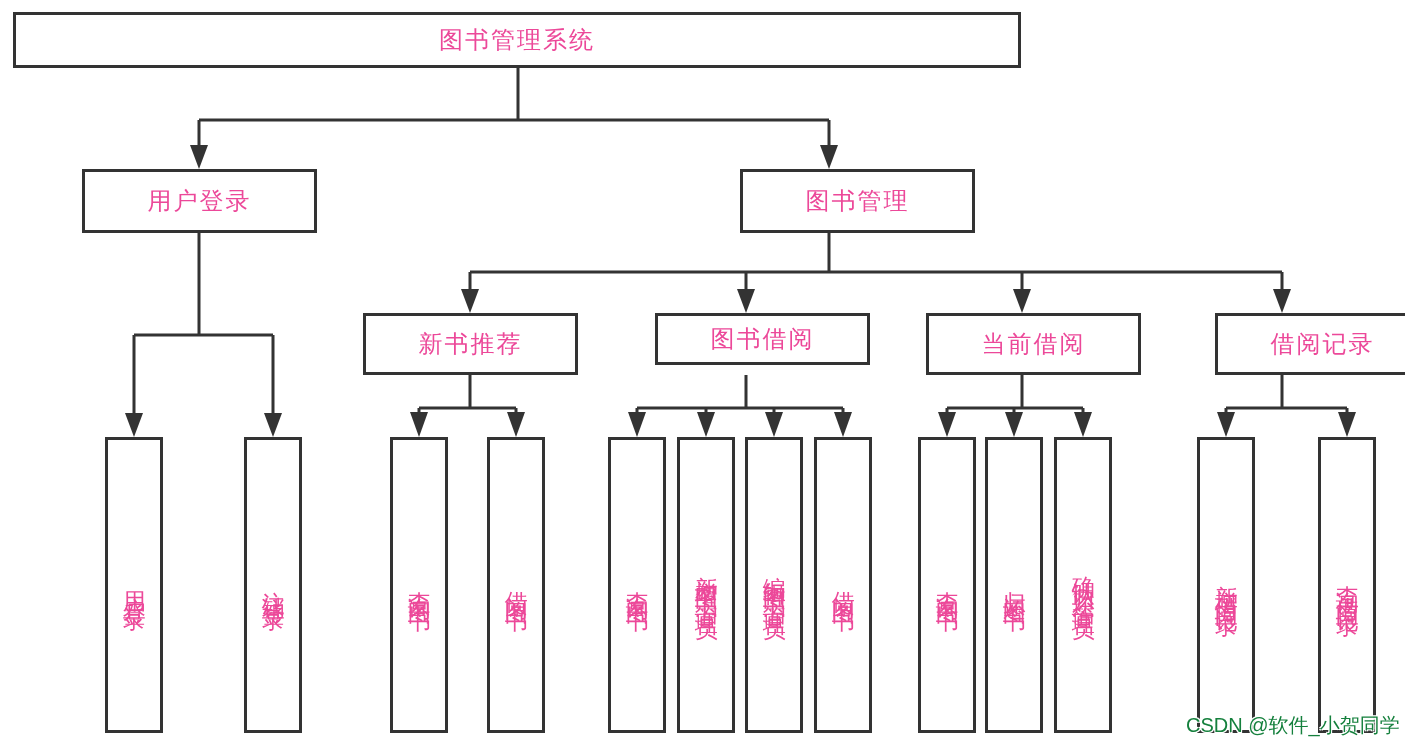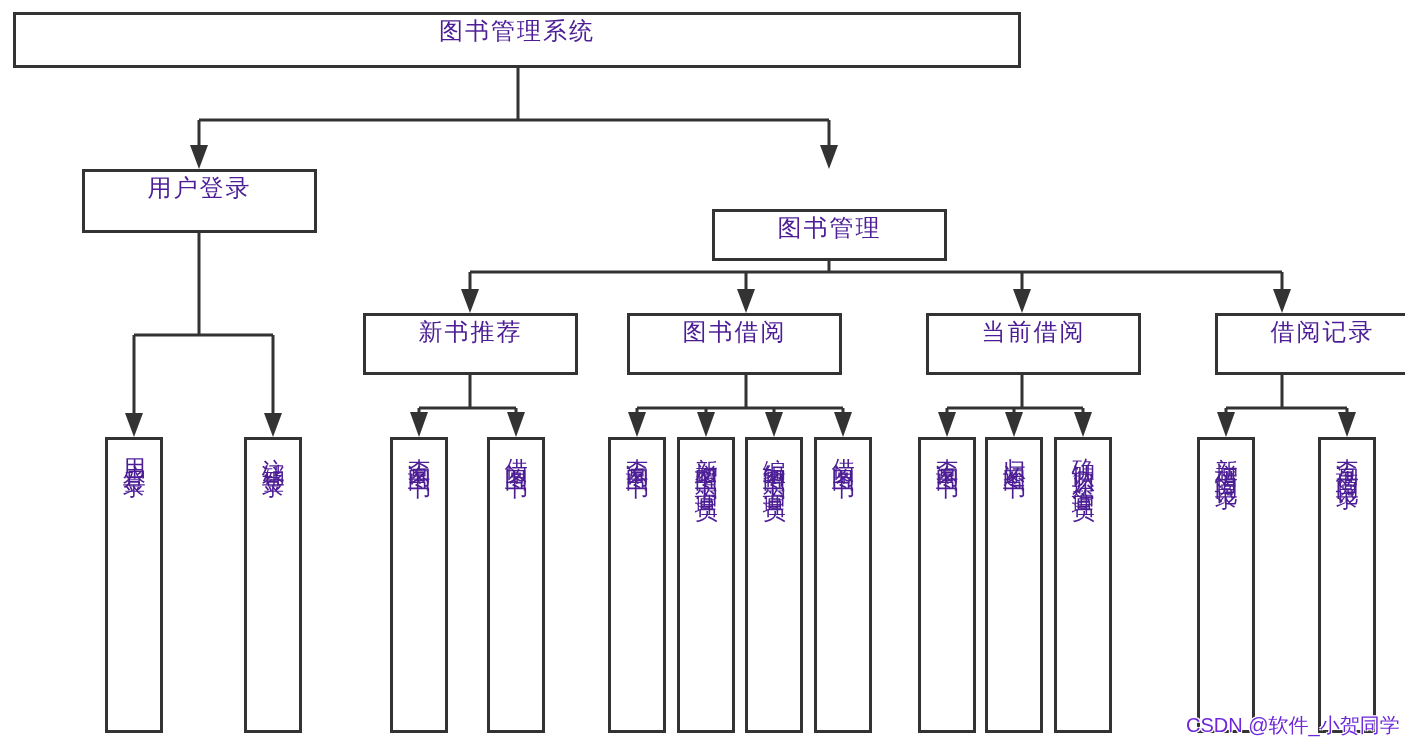--- a/index.html
+++ b/index.html
@@ -23,46 +23,46 @@
   }
   svg.connectors polygon {
     fill: #333333;
     stroke: none;
   }
   .box {
     position: absolute;
     box-sizing: border-box;
     border: 3px solid #333333;
     background: #ffffff;
-    color: #4c1d95;
+    color: #ec4899;
     display: flex;
-    align-items: flex-start;
+    align-items: center;
     justify-content: center;
     z-index: 2;
   }
   .box .lbl {
     font-size: 24px;
     letter-spacing: 2px;
     white-space: nowrap;
   }
   .leaf .lbl {
     writing-mode: vertical-rl;
     font-size: 23px;
     letter-spacing: 6px;
     line-height: 1.1;
     white-space: nowrap;
   }
   
   .n-root { left: 13px;   top: 12px;  width: 1008px; height: 56px; }
   
   .n-l2a  { left: 82px;   top: 169px; width: 235px;  height: 64px; }
-  .n-l2b  { left: 712px;  top: 169px; width: 235px;  height: 52px; margin-top: 40px; }
+  .n-l2b  { left: 740px;  top: 169px; width: 235px;  height: 64px; }
   
   .n-l3a  { left: 363px;  top: 313px; width: 215px;  height: 62px; }
-  .n-l3b  { left: 627px;  top: 313px; width: 215px;  height: 62px; }
+  .n-l3b  { left: 655px;  top: 313px; width: 215px;  height: 52px; }
   .n-l3c  { left: 915px;  top: 313px; width: 215px;  height: 62px; margin-left: 11px; }
   .n-l3d  { left: 1175px; top: 313px; width: 215px;  height: 62px; margin-left: 40px; }
   
   .leaf   { top: 437px; width: 58px; height: 296px; }
   .n-f01 { left: 105px; }
   .n-f02 { left: 244px; }
   .n-f03 { left: 390px; }
   .n-f04 { left: 487px; }
   .n-f05 { left: 608px; }
   .n-f06 { left: 677px; }
@@ -72,21 +72,21 @@
   .n-f10 { left: 985px; }
   .n-f11 { left: 1054px; }
   .n-f12 { left: 1197px; }
   .n-f13 { left: 1318px; }
   .watermark {
     position: absolute;
     left: 1186px;
     top: 712px;
     z-index: 3;
     font-size: 20px;
-    color: #6d28d9;
+    color: #15803d;
     white-space: nowrap;
     text-shadow: 1px 1px 0 #ffffff, -1px -1px 0 #ffffff, 1px -1px 0 #ffffff, -1px 1px 0 #ffffff;
   }
 </style>
 </head>
 <body>
 
 <div class="canvas">
 
   <svg class="connectors" width="1405" height="747" viewBox="0 0 1405 747">

